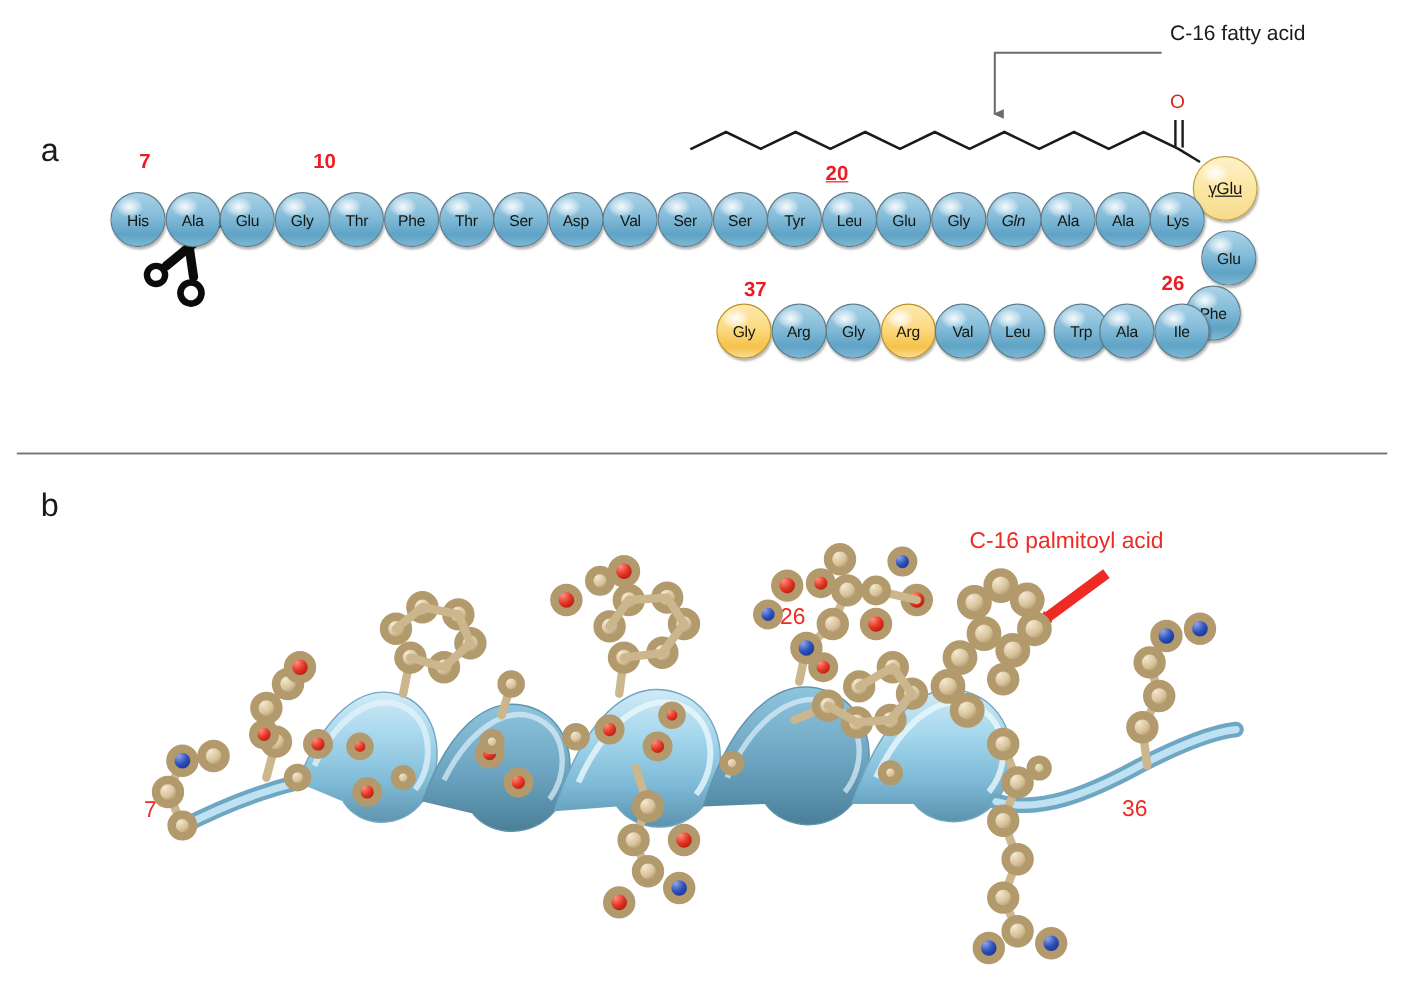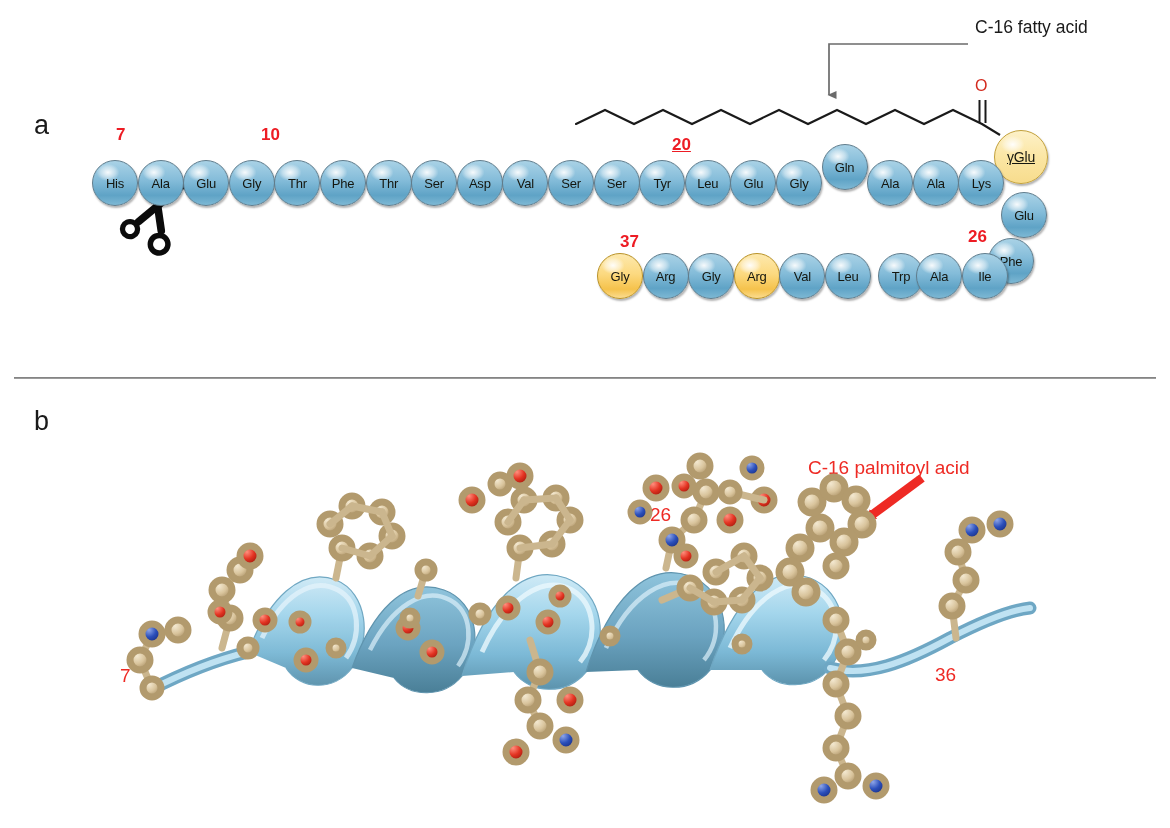--- a/index.html
+++ b/index.html
@@ -146,21 +146,21 @@
       <path d="M32,2 L6,50" stroke="#0b0b0b" stroke-width="7.5" stroke-linecap="round" fill="none"></path>
       <circle cx="33" cy="63" r="8.6" fill="none" stroke="#0b0b0b" stroke-width="5.4"></circle>
       <circle cx="1" cy="60" r="7.4" fill="none" stroke="#0b0b0b" stroke-width="5.2"></circle>
     </g>
   </svg>
 
   <div style="position:absolute; left:975px; top:77px; font-size:16px; color:#d32a1e;">O</div>
 
   <div class="idx" style="left:116px; top:126px;">7</div>
   <div class="idx" style="left:261px; top:126px;">10</div>
-  <div class="idx" style="left:672px; top:136px;text-decoration:underline;">20</div>
+  <div class="idx" style="left:688px; top:136px;text-decoration:underline;">20</div>
   <div class="idx" style="left:968px; top:228px;">26</div>
   <div class="idx" style="left:600px; top:233px;margin-left:20px;">37</div>
 
   <div class="bead pale" style="left:994px; top:130px; width:54px; height:54px; font-size:14px;">γGlu</div>
 
   <div id="row-top">
       <div class="bead blue" style="left: 92px; top: 160px;">His</div>
       <div class="bead blue" style="left: 137.6px; top: 160px;">Ala</div>
       <div class="bead blue" style="left: 183.2px; top: 160px;">Glu</div>
       <div class="bead blue" style="left: 228.8px; top: 160px;">Gly</div>
@@ -169,21 +169,21 @@
       <div class="bead blue" style="left: 365.6px; top: 160px;">Thr</div>
       <div class="bead blue" style="left: 411.2px; top: 160px;">Ser</div>
       <div class="bead blue" style="left: 456.8px; top: 160px;">Asp</div>
       <div class="bead blue" style="left: 502.4px; top: 160px;">Val</div>
       <div class="bead blue" style="left: 548px; top: 160px;">Ser</div>
       <div class="bead blue" style="left: 593.6px; top: 160px;">Ser</div>
       <div class="bead blue" style="left: 639.2px; top: 160px;">Tyr</div>
       <div class="bead blue" style="left: 684.8px; top: 160px;">Leu</div>
       <div class="bead blue" style="left: 730.4px; top: 160px;">Glu</div>
       <div class="bead blue" style="left: 776px; top: 160px;">Gly</div>
-      <div class="bead blue" style="left: 821.6px; top: 144px;">Gln</div>
+      <div class="bead blue" style="left: 821.6px; top: 160px; font-style: italic;">Gln</div>
       <div class="bead blue" style="left: 867.2px; top: 160px;">Ala</div>
       <div class="bead blue" style="left: 912.8px; top: 160px;">Ala</div>
       <div class="bead blue" style="left: 958.4px; top: 160px;">Lys</div>
     </div>
   <div id="row-turn">
       <div class="bead blue" style="left: 1001px; top: 192px;">Glu</div>
       <div class="bead blue" style="left: 988px; top: 238px;">Phe</div>
     </div>
   <div id="row-bottom">
       <div class="bead yellow" style="left: 597px; top: 253px;">Gly</div>
@@ -194,21 +194,21 @@
       <div class="bead blue" style="left: 825px; top: 253px;">Leu</div>
       <div class="bead blue" style="left: 878px; top: 253px;">Trp</div>
       <div class="bead blue" style="left: 916.2px; top: 253px;">Ala</div>
       <div class="bead blue" style="left: 961.8px; top: 253px;">Ile</div>
     </div>
 
   <div id="divider"></div>
 
   <div class="panel-letter" id="panel-b-letter">b</div>
 
-  <div class="callout-red" style="left:808px; top:456px;text-align:right;">C-16 palmitoyl acid</div>
+  <div class="callout-red" style="left:808px; top:440px;text-align:right;">C-16 palmitoyl acid</div>
 
   <div class="idx-b" style="left:120px; top:666px;">7</div>
   <div class="idx-b" style="left:650px; top:505px;">26</div>
   <div class="idx-b" style="left:935px; top:665px;">36</div>
 
   <svg class="overlay" id="struct-svg" viewBox="0 0 1170 828">
     <defs>
       <linearGradient id="ribbonGrad" x1="0" y1="0" x2="0" y2="1">
         <stop offset="0%" stop-color="#cfeaf6"></stop>
         <stop offset="35%" stop-color="#a4d6ec"></stop>

